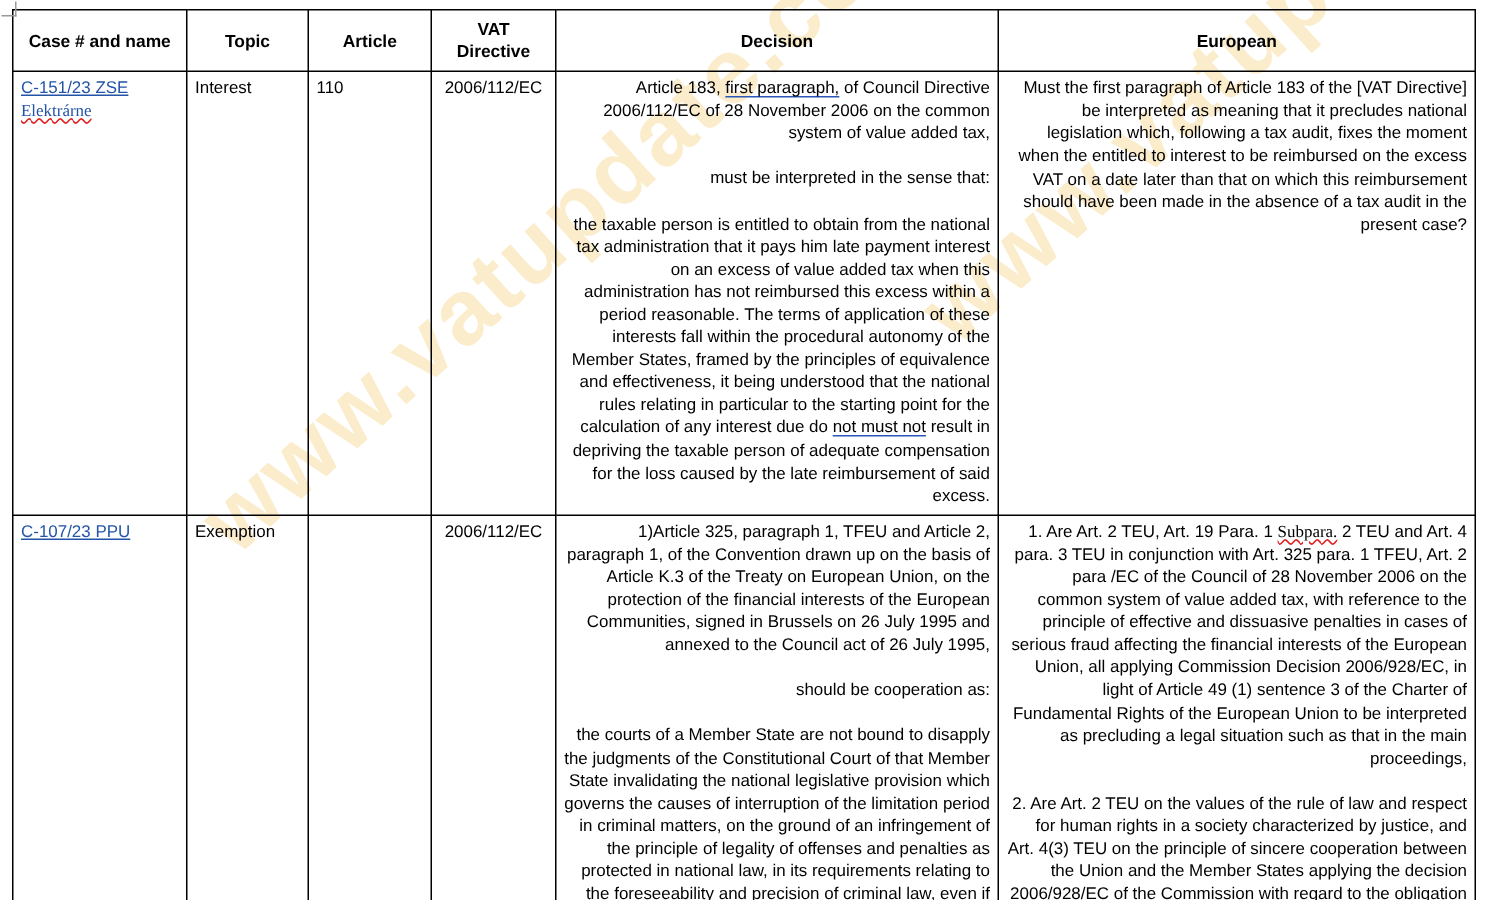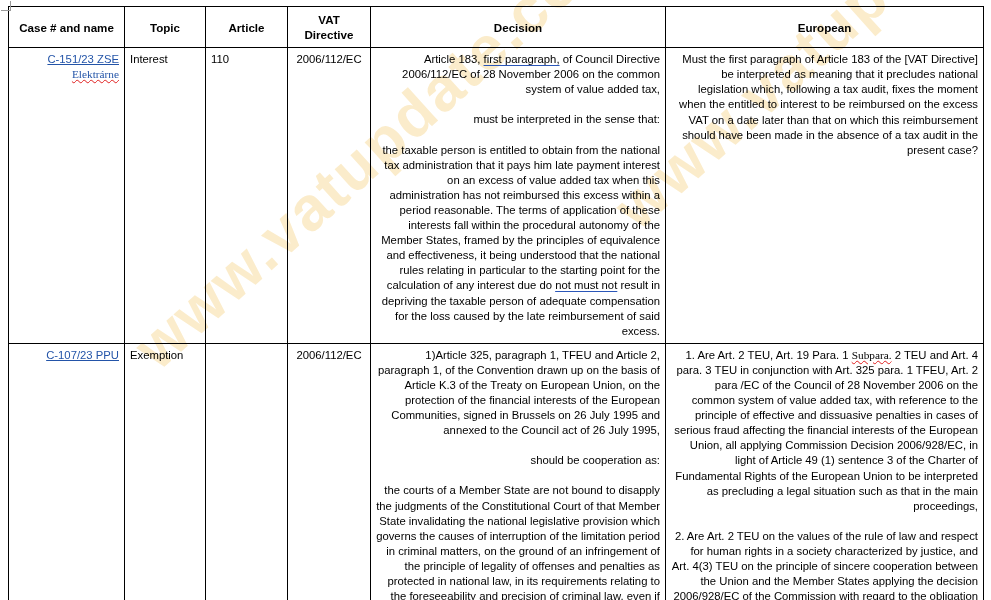--- a/index.html
+++ b/index.html
@@ -109,21 +109,21 @@
   col.c-article { width: 82px; }
   col.c-vat { width: 83px; }
   col.c-decision { width: 295px; }
   col.c-question { width: 318px; }
 
   
   .case-link {
     color: #2354a8;
     text-decoration: underline;
     display: block;
-    text-align: right;
+    text-align: left;
     cursor: pointer;
   }
   .spell-error {
     text-decoration: underline;
     text-decoration-style: wavy;
     text-decoration-color: #e02020;
     text-decoration-thickness: 1px;
     text-underline-offset: 1px;
     font-family: Liberation Serif, serif;
   }

